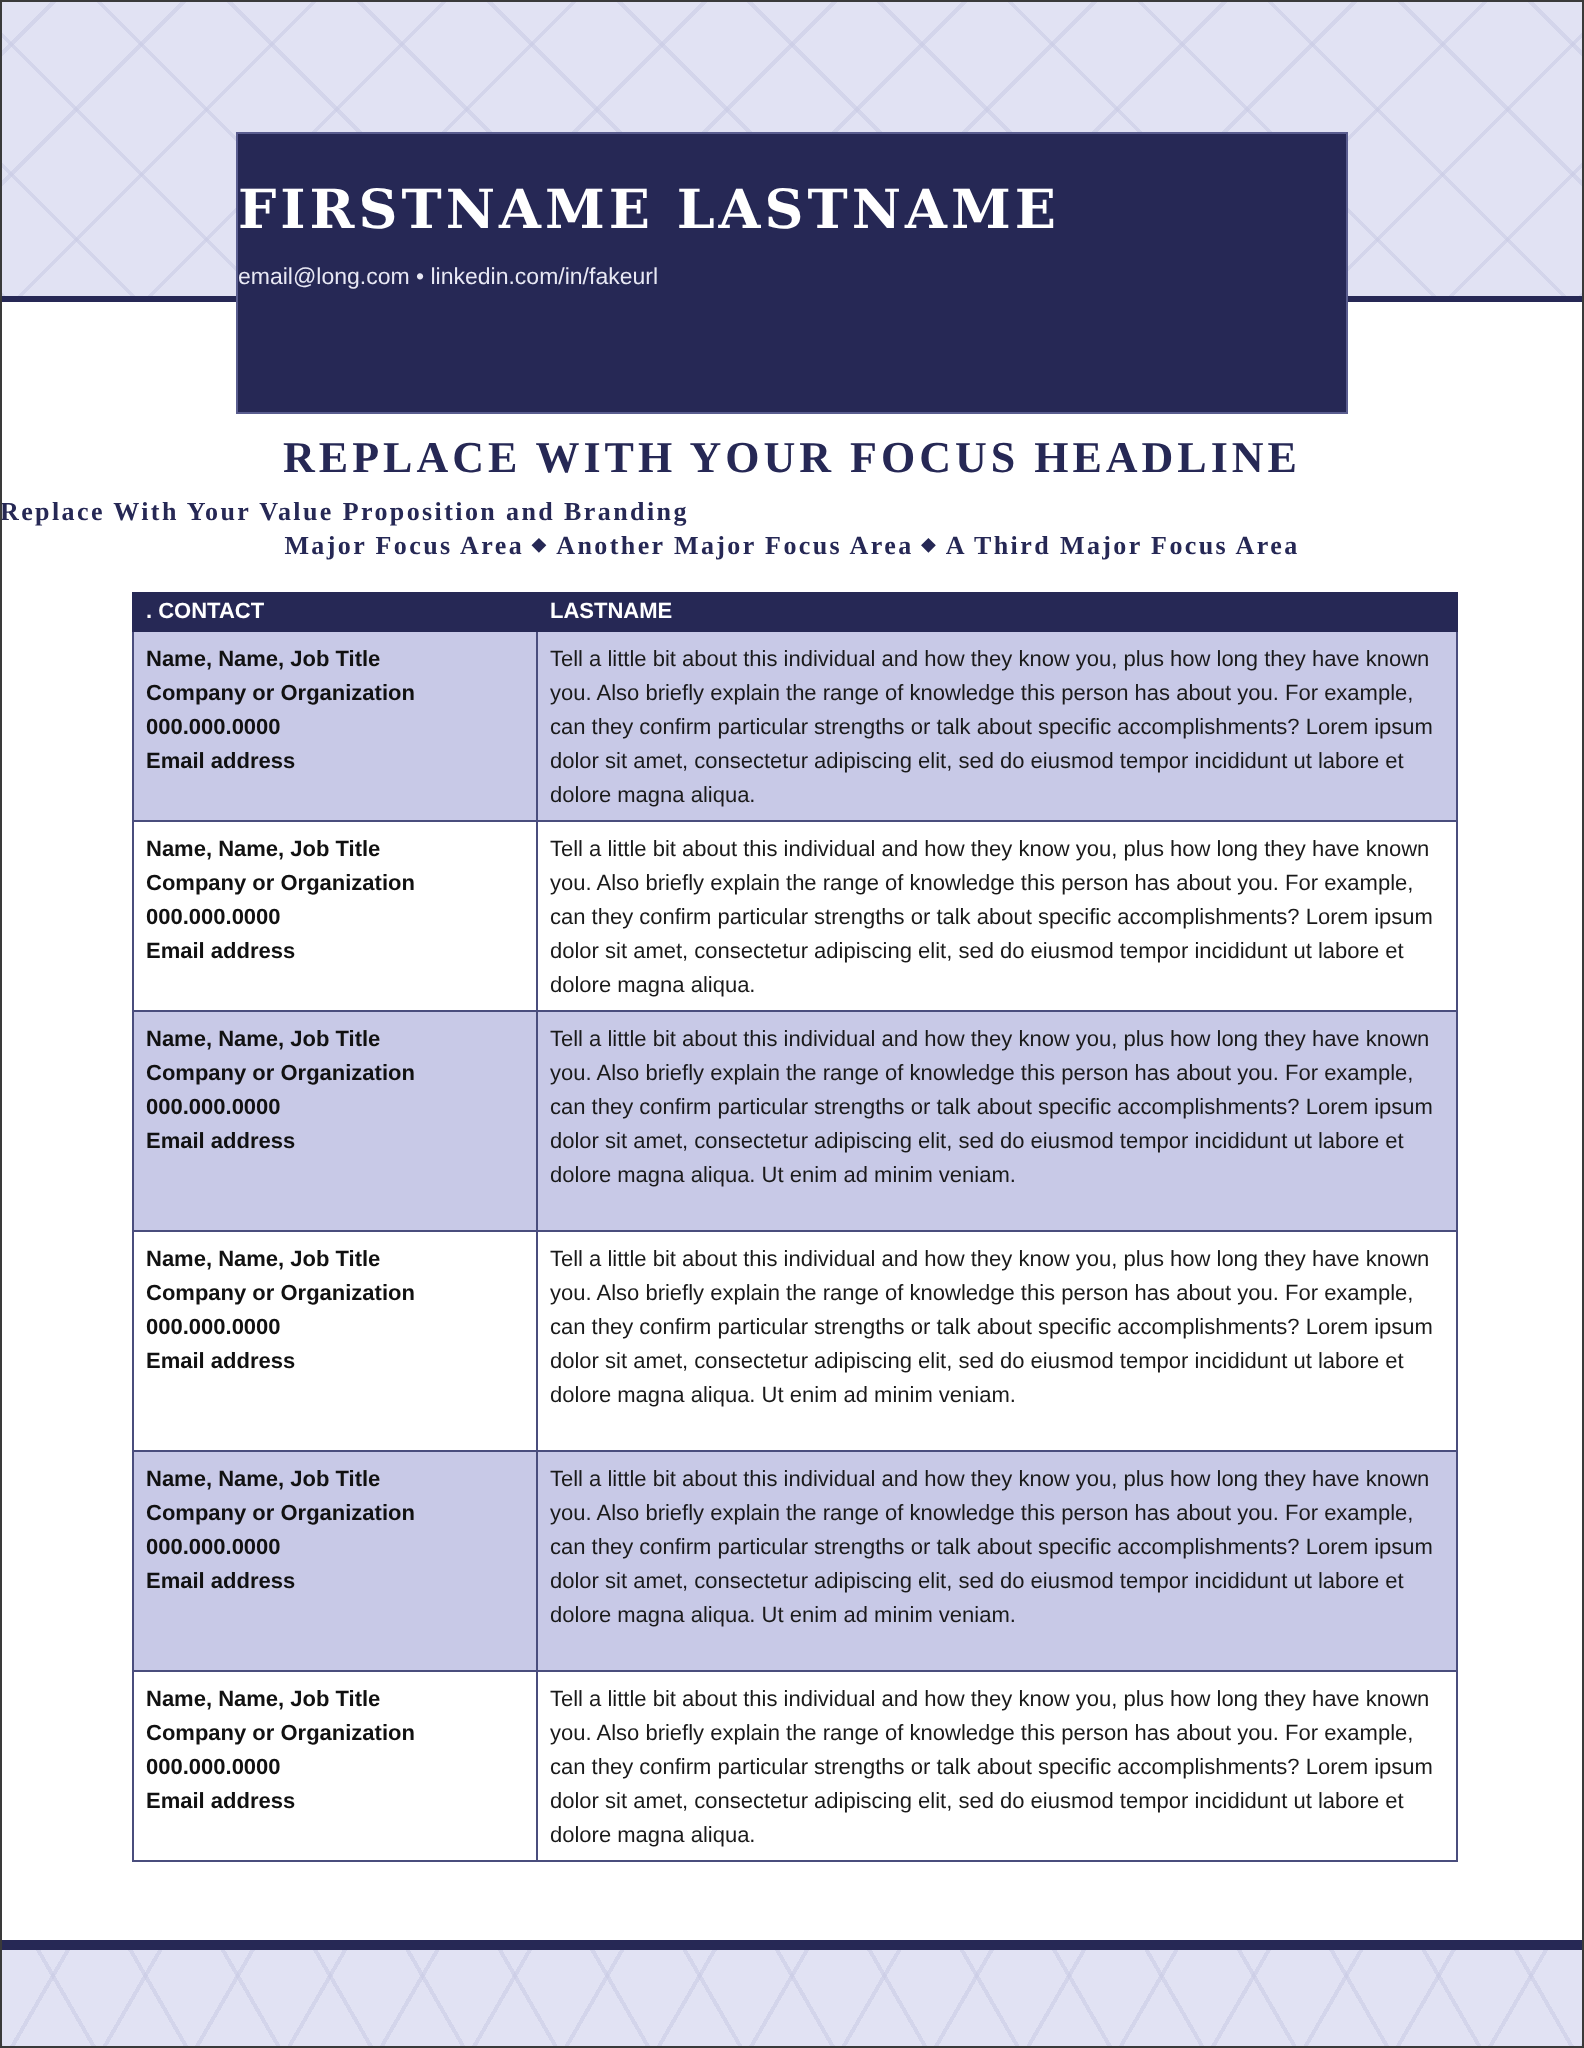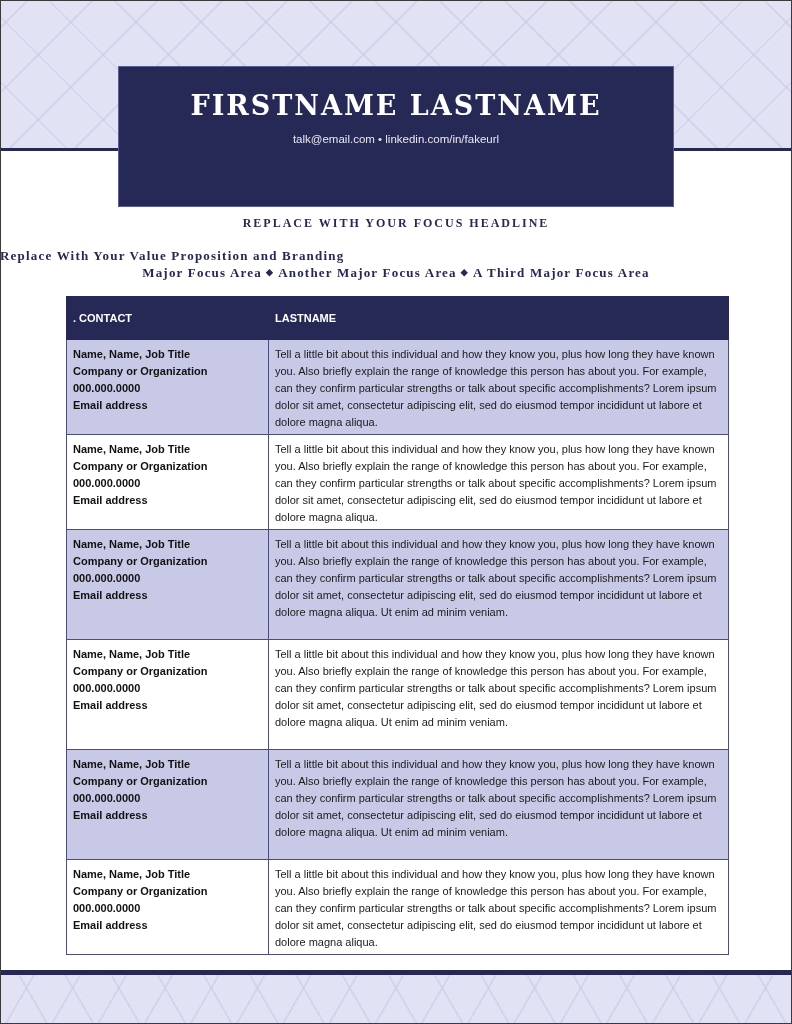--- a/index.html
+++ b/index.html
@@ -30,71 +30,71 @@
   .bottom-band {
     position: absolute; left: 0; top: 975px; width: 792px; height: 49px;
     background-color: #e1e2f3;
     background-image:
       repeating-linear-gradient(60deg, rgba(200,202,228,0.55) 0 2px, transparent 2px 40px),
       repeating-linear-gradient(-60deg, rgba(200,202,228,0.55) 0 2px, transparent 2px 40px);
   }
   .name-box {
     position: absolute; left: 118px; top: 66px; width: 556px; height: 141px;
     background: #262855; border: 1px solid #5a5d8f; box-sizing: border-box;
-    text-align: center; color: #ffffff;
+    text-align: left; color: #ffffff;
   }
   .name-box .name {
     margin-top: 22px; font-family: "DejaVu Serif", serif; font-weight: bold;
     font-size: 27px; letter-spacing: 2px; line-height: 34px;
   }
   .name-box .line1 { margin-top: 11px; font-size: 11.5px; line-height: 14px; color: #e8e8f4; }
   .name-box .line2 { margin-top: 9px; font-size: 11.5px; line-height: 14px; color: #e8e8f4; }
   .headline {
     position: absolute; left: 0; top: 216px; width: 792px; text-align: center;
-    font-family: "Liberation Serif", serif; font-weight: bold; font-size: 12px;
+    font-family: "Liberation Serif", serif; font-weight: bold; font-size: 22px;
     letter-spacing: 2px; color: #262855;
   }
   .value-prop {
     position: absolute; left: 0; top: 247px; width: 792px; text-align: left;
     font-family: "Liberation Serif", serif; font-weight: bold; font-size: 13px;
     letter-spacing: 1.2px; color: #262855; line-height: 17px;
   }
   .focus-areas {
     position: absolute; left: 0; top: 264px; width: 792px; text-align: center;
     font-family: "Liberation Serif", serif; font-weight: bold; font-size: 13px;
     letter-spacing: 1.2px; color: #262855; line-height: 17px;
   }
   .focus-areas .sep { font-size: 9px; vertical-align: 2px; padding: 0 4px; }
   table.refs {
     position: absolute; left: 66px; top: 296px; width: 663px;
     border-collapse: collapse; table-layout: fixed;
   }
   table.refs th {
     background: #262855; color: #ffffff; text-align: left;
-    font-size: 11px; font-weight: bold; height: 18px; padding: 12px 6px;
+    font-size: 11px; font-weight: bold; height: 18px; padding: 0 6px;
     border: 1px solid #262855;
   }
   table.refs td {
     vertical-align: top; border: 1.5px solid #4a4d7d;
     padding: 6px 6px 3px 6px; font-size: 11px; line-height: 17px; color: #1a1a1a;
   }
   table.refs tr.shaded td { background: #c8c9e7; }
   table.refs tr.plain td { background: #ffffff; }
   .contact-line { font-weight: bold; color: #111; }
   .col-contact { width: 202px; }
 </style>
 </head>
 <body>
 
 <div class="top-band"></div>
 <div class="top-band-line"></div>
 
 <div class="name-box">
   <div class="name">FIRSTNAME LASTNAME</div>
-  <div class="line2">talk@email.com • linkedin.com/in/fakeurl</div>
+  <div class="line2">email@long.com • linkedin.com/in/fakeurl</div>
 </div>
 
 <div class="headline">REPLACE WITH YOUR FOCUS HEADLINE</div>
 <div class="value-prop">Replace With Your Value Proposition and Branding</div>
 <div class="focus-areas">
   <span>Major Focus Area</span><span class="sep">◆</span><span>Another Major Focus Area</span><span class="sep">◆</span><span>A Third Major Focus Area</span>
 </div>
 
 <table class="refs">
   <colgroup>

